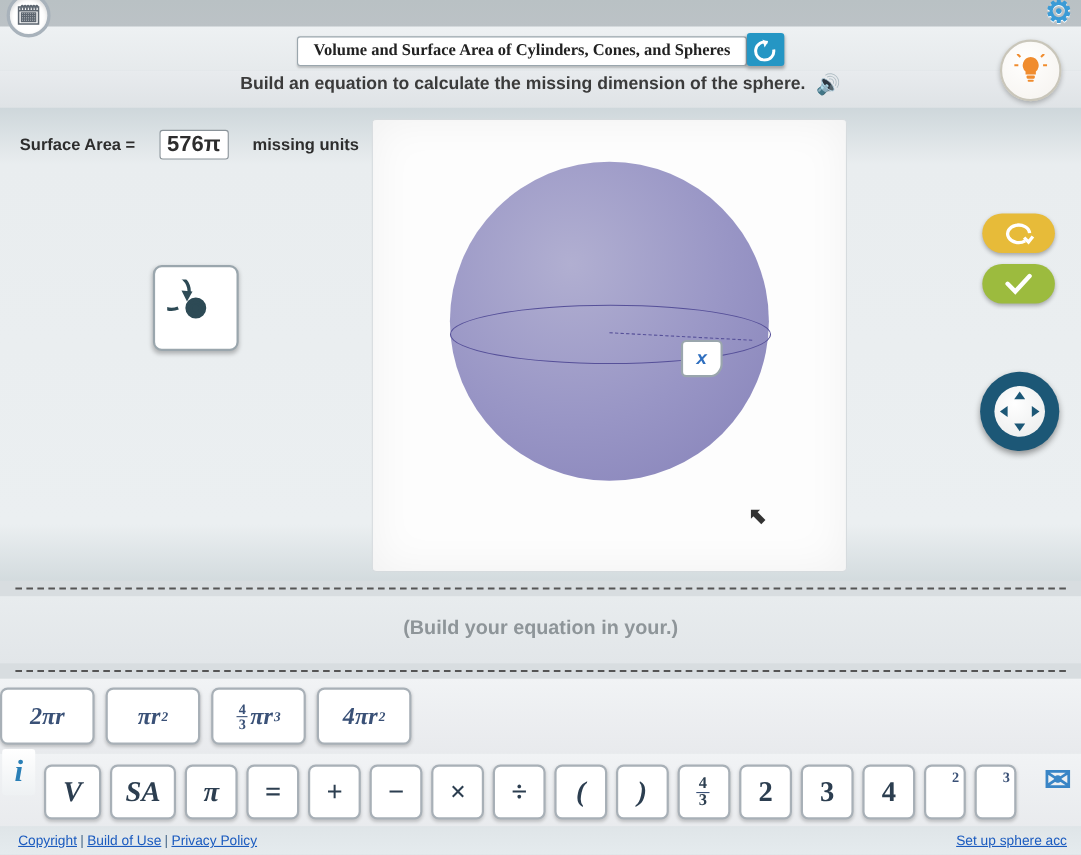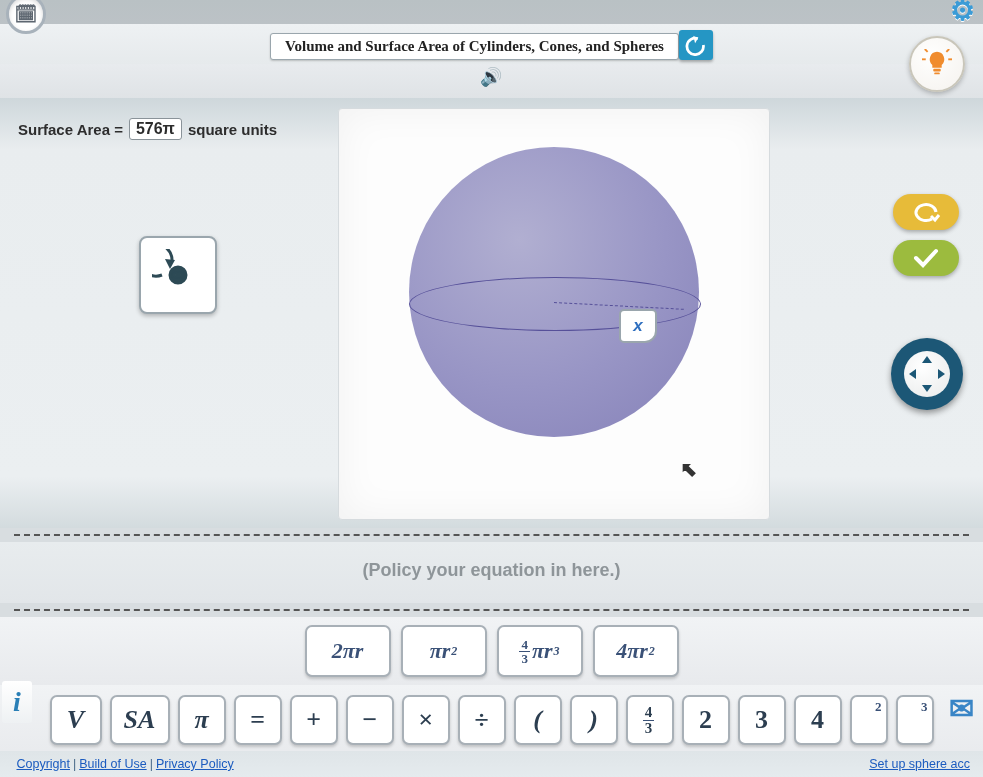--- a/index.html
+++ b/index.html
@@ -13,22 +13,22 @@
   .title-badge{background:#fff;border:1px solid #9aa6ad;border-radius:3px;padding:4px 14px;font-size:15px;color:#222;font-family:"Comic Sans MS";box-shadow:0 1px 0 rgba(255,255,255,.8) inset, 0 1px 2px rgba(0,0,0,.2)}
   .back-btn{width:34px;height:30px;background:#2596c4;border-radius:3px;display:flex;align-items:center;justify-content:center;color:#fff;box-shadow:0 2px 3px rgba(0,0,0,.3);cursor:pointer}
   .back-btn svg{width:22px;height:22px}
   .instruction{text-align:center;font-size:16px;color:#3b3b3b;padding:2px 0 10px;background:linear-gradient(#e8ebee,#dfe3e6);display:flex;justify-content:center;align-items:center;gap:10px}
   .speaker{font-size:18px;color:#555}
   .hint-btn{position:absolute;right:18px;top:36px;width:52px;height:52px;border-radius:50%;background:radial-gradient(circle at 40% 35%,#fffffe,#f5f2ee);border:2px solid #c9c6ba;display:flex;align-items:center;justify-content:center;box-shadow:0 2px 5px rgba(0,0,0,.25);cursor:pointer}
   .hint-btn svg{width:30px;height:30px}
   
   .work{position:relative;height:430px;background:linear-gradient(#ced7db 0%,#e9edef 12%,#ebeff1 88%,#d3dbde 100%);display:flex;}
   .leftpanel{width:320px;padding:20px 0 0 18px}
-  .sa-row{display:flex;align-items:center;gap:6px;font-size:15px}
-  .sa-val{background:#fff;border:1px solid #8a9399;border-radius:3px;padding:1px 6px;font-size:16px}
+  .sa-row{display:flex;align-items:center;gap:22px;font-size:15px}
+  .sa-val{background:#fff;border:1px solid #8a9399;border-radius:3px;padding:1px 6px;font-size:20px}
   .rotate-btn{margin:96px auto 0;width:74px;height:74px;background:#fff;border:2px solid #9aa6ad;border-radius:8px;display:flex;align-items:center;justify-content:center;box-shadow:0 2px 4px rgba(0,0,0,.25);cursor:pointer}
   .rotate-btn svg{width:52px;height:52px;color:#2d4a55}
   .figure{margin:10px 0 0 0;width:430px;height:410px;background:#fdfdfd;border:1px solid #d6dbde;border-radius:4px;box-shadow:inset 0 0 40px rgba(0,0,0,.05);position:relative}
   .sphere{position:absolute;left:70px;top:38px;width:290px;height:290px;border-radius:50%;background:radial-gradient(circle at 38% 32%,#b1afd1,#9895c5 55%,#8581b8);}
   .equator{position:absolute;left:70px;top:168px;width:290px;height:52px;border:1.5px solid #565099;border-radius:50%/50%;}
   .radius-line{position:absolute;left:215px;top:193px;width:130px;height:0;border-top:1.5px dashed #565099;transform-origin:left center;transform:rotate(3deg)}
   .x-box{position:absolute;left:280px;top:200px;width:34px;height:30px;background:#fff;border:2px solid #9aa6ad;border-radius:5px 5px 12px 5px;display:flex;align-items:center;justify-content:center;font-size:17px;font-style:italic;color:#2f6fbf;font-weight:bold;cursor:pointer}
   .cursor{position:absolute;right:72px;bottom:38px;font-size:20px;color:#333}
   
   .rightcol{flex:1;position:relative}
@@ -40,21 +40,21 @@
   .navcircle-inner{width:46px;height:46px;border-radius:50%;background:radial-gradient(circle at 40% 35%,#fff,#e8eaea);display:flex;align-items:center;justify-content:center;position:relative}
   .navcircle-inner .tri{position:absolute;width:0;height:0;border-style:solid}
   .tri.up{top:5px;border-width:0 5px 7px 5px;border-color:transparent transparent #1c5776 transparent}
   .tri.down{bottom:5px;border-width:7px 5px 0 5px;border-color:#1c5776 transparent transparent transparent}
   .tri.left{left:5px;border-width:5px 7px 5px 0;border-color:transparent #1c5776 transparent transparent}
   .tri.right{right:5px;border-width:5px 0 5px 7px;border-color:transparent transparent transparent #1c5776}
   
   .dash{height:0;border-top:2px dashed #555;margin:6px 14px}
   .eqzone{text-align:center;padding:18px 0 22px;background:linear-gradient(#e8ecee,#e2e6e9);font-size:18px;color:#8e9599}
   
-  .palrow{display:flex;justify-content:center;gap:10px;align-items:center;padding:8px 0;background:linear-gradient(#f1f3f5,#e8eaed)}
+  .palrow{display:flex;justify-content:flex-start;gap:10px;align-items:center;padding:8px 0;background:linear-gradient(#f1f3f5,#e8eaed)}
   .palrow.small{gap:8px;padding:10px 40px 14px}
   .tile{background:#fff;border:2px solid #a8b0b7;border-radius:7px;box-shadow:0 2px 3px rgba(0,0,0,.18);display:flex;align-items:center;justify-content:center;font-family:"Times New Roman",serif;font-style:italic;font-weight:bold;color:#3a5177;cursor:pointer}
   .tile.big{min-width:66px;height:48px;font-size:22px;padding:0 8px}
   .tile.small{width:44px;height:46px;font-size:26px;color:#2c3e50}
   .tile .sup{font-size:.55em;vertical-align:super;margin-left:1px}
   .tile.var{min-width:48px}
   .tile .frac{display:inline-flex;flex-direction:column;align-items:center;font-size:13px;line-height:1;font-style:normal;margin-right:2px}
   .tile .frac span:first-child{border-bottom:1.5px solid #3a5177;padding:0 2px}
   .exp-tile{width:34px;height:46px;position:relative;background:#fff;border:2px solid #a8b0b7;border-radius:7px;box-shadow:0 2px 3px rgba(0,0,0,.18);cursor:pointer}
   .exp-tile span{position:absolute;right:4px;top:2px;font-size:13px;font-weight:bold;color:#3a5177;font-family:"Times New Roman",serif}
@@ -78,20 +78,21 @@
   <div class="title-badge">Volume and Surface Area of Cylinders, Cones, and Spheres</div>
   <div class="back-btn">
     <svg viewBox="0 0 24 24" fill="none" stroke="#fff" stroke-width="3">
         <path d="M14 5 A9 9 0 1 0 20 12"></path>
         <polyline points="9,2 14,5 11,10" fill="#fff" stroke="none"></polyline>
       </svg>
   </div>
 </div>
 
 <div class="instruction">
+  <span>Build an equation to calculate the missing dimension of the sphere.</span>
   <span class="speaker">🔊</span>
 </div>
 
 <div class="hint-btn">
   <svg viewBox="0 0 32 32">
       <path fill="#f08c2e" d="M16 3a8 8 0 0 0-5 14v3h10v-3a8 8 0 0 0-5-14z"></path>
       <rect x="12" y="21" width="8" height="3" fill="#f08c2e" rx="1"></rect>
       <rect x="13" y="25" width="6" height="2" fill="#f08c2e" rx="1"></rect>
       <g stroke="#f08c2e" stroke-width="2">
         <line x1="16" y1="0" x2="16" y2="-4"></line>
@@ -101,21 +102,21 @@
         <line x1="26" y1="3" x2="29" y2="0"></line>
       </g>
     </svg>
 </div>
 
 <div class="work">
   <div class="leftpanel">
     <div class="sa-row">
       <span>Surface Area =</span>
       <span class="sa-val">576π</span>
-      <span>square units</span>
+      <span>missing units</span>
     </div>
     <div class="rotate-btn">
       <svg viewBox="0 0 52 52" fill="none" stroke="currentColor" stroke-width="3">
         <circle cx="26" cy="26" r="8" fill="currentColor"></circle>
         <ellipse cx="26" cy="26" rx="4" ry="2.5" fill="#fff"></ellipse>
         <circle cx="26" cy="26" r="1.5" fill="currentColor"></circle>
         <path d="M 10 26 A 16 16 0 1 1 20 12"></path>
         <polygon points="13,10 23,11 18,20" fill="currentColor" stroke="none"></polygon>
       </svg>
     </div>
@@ -146,21 +147,21 @@
         <div class="tri up"></div>
           <div class="tri down"></div>
           <div class="tri left"></div>
           <div class="tri right"></div>
       </div>
     </div>
   </div>
 </div>
 
 <div class="dash"></div>
-<div class="eqzone">(Policy your equation in here.)</div>
+<div class="eqzone">(Build your equation in your.)</div>
 <div class="dash"></div>
 
 <div class="palette-wrap">
 <div class="palrow">
   <div class="tile big">2πr</div>
   <div class="tile big">
         <span>πr</span>
         <span class="sup">2</span>
       </div>
   <div class="tile big">

